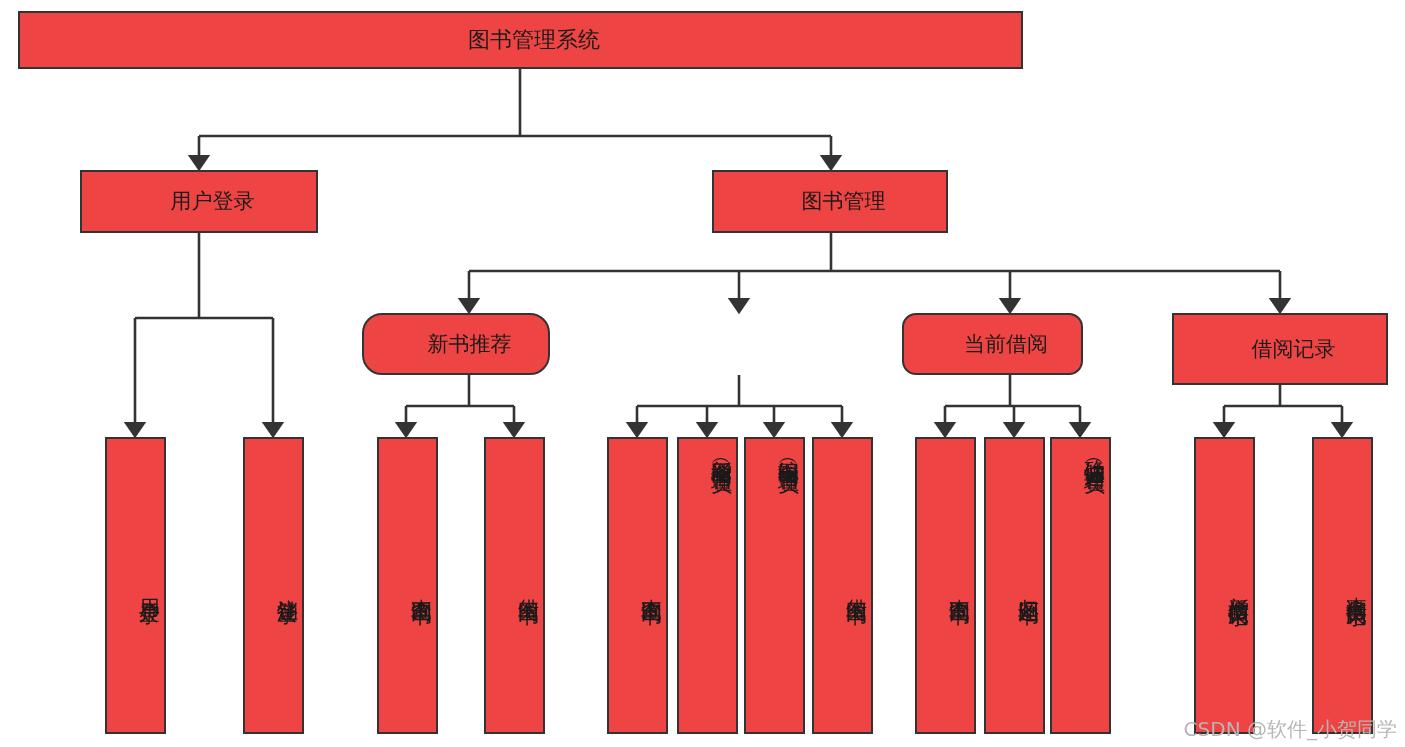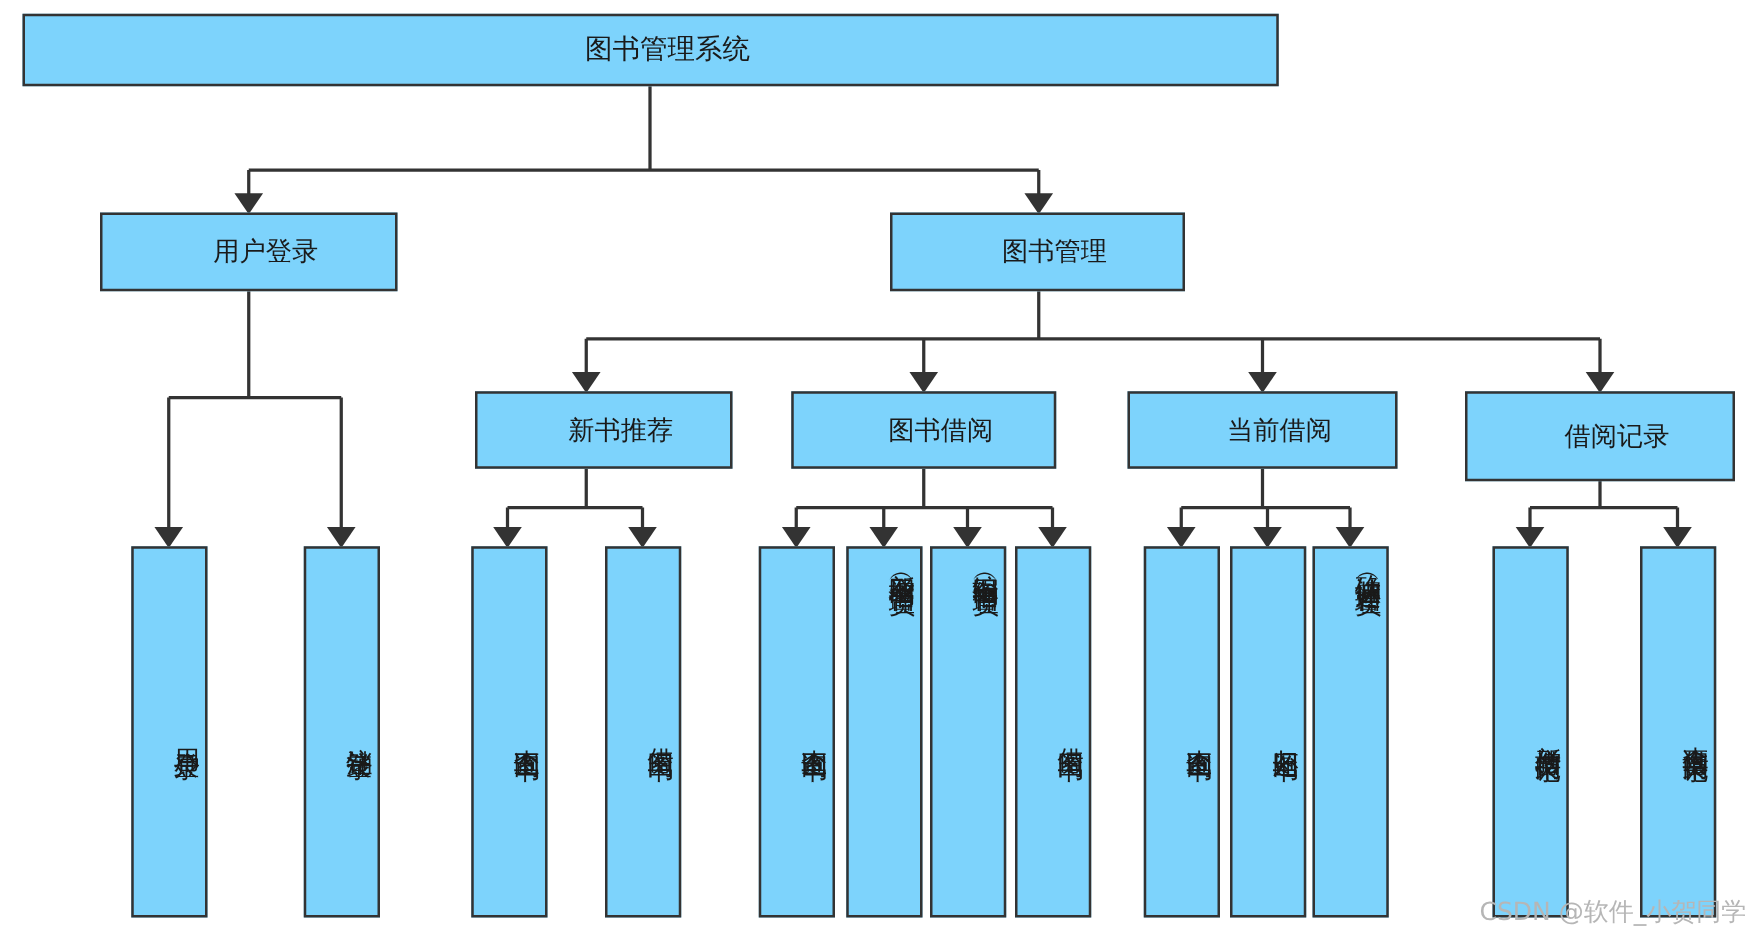--- a/index.html
+++ b/index.html
@@ -16,21 +16,21 @@
     overflow: hidden;
   }
   #wires {
     position: absolute;
     left: 0; top: 0;
     width: 1405px; height: 747px;
     pointer-events: none;
   }
   .node {
     position: absolute;
-    background: #7dd3fc;
+    background: #ef4444;
     border: 2.4px solid #333333;
     display: flex;
     align-items: center;
     justify-content: center;
     z-index: 2;
     padding-left: 27px;
   }
   .node .lbl {
     color: #1a1a1a;
     line-height: 1.18;
@@ -123,27 +123,24 @@
     <span class="lbl">图书管理系统</span>
   </div>
 
   <div class="node h" style="left:80px; top:170px; width:238px; height:63px;">
     <span class="lbl">用户登录</span>
   </div>
   <div class="node h" style="left:712px; top:170px; width:236px; height:63px;">
     <span class="lbl">图书管理</span>
   </div>
 
-  <div class="node h" style="left:380px; top:313px; width:206px; height:62px;">
+  <div class="node h" style="left:362px; top:313px; width:188px; height:62px;border-radius:20px;">
     <span class="lbl">新书推荐</span>
   </div>
-  <div class="node h" style="left:633px; top:313px; width:212px; height:62px;">
-    <span class="lbl">图书借阅</span>
-  </div>
-  <div class="node h" style="left:902px; top:313px; width:216px; height:62px;">
+  <div class="node h" style="left:902px; top:313px; width:181px; height:62px;border-radius:14px;">
     <span class="lbl">当前借阅</span>
   </div>
   <div class="node h" style="left:1172px; top:313px; width:216px; height:72px;">
     <span class="lbl">借阅记录</span>
   </div>
 
   <div class="node v center" style="left:105px; top:437px; width:61px; height:297px;">
     <span class="lbl">用户登录</span>
   </div>
   <div class="node v center" style="left:243px; top:437px; width:61px; height:297px;">

